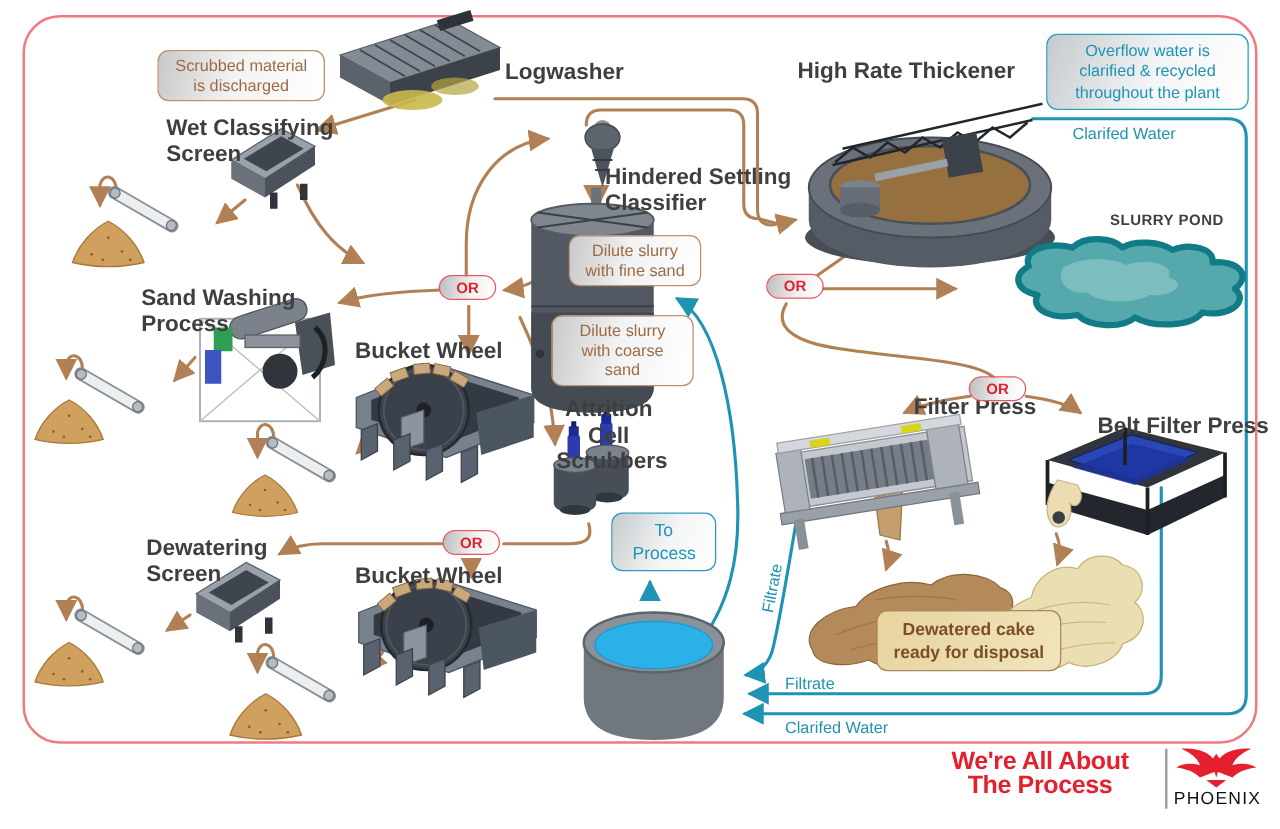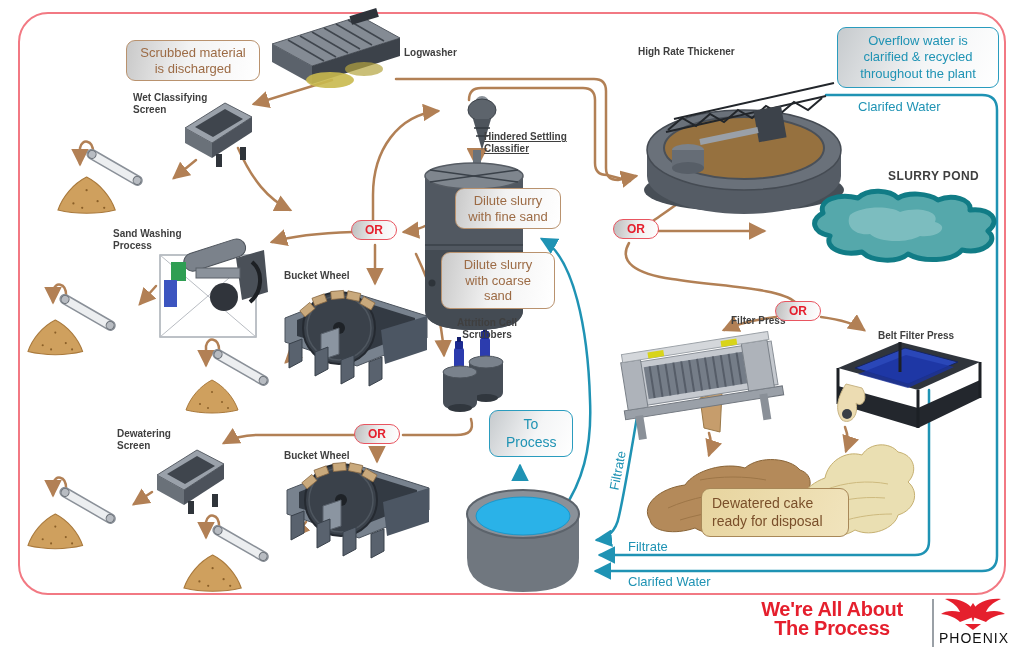--- a/index.html
+++ b/index.html
@@ -1,34 +1,34 @@
 <!DOCTYPE html>
 <html><head>
 <meta charset="utf-8">
 <style>
   html,body{margin:0;padding:0;background:#ffffff;}
   #stage{position:relative;width:1024px;height:663px;background:#ffffff;overflow:hidden;
          font-family:"Liberation Sans",sans-serif;}
   #frame{position:absolute;left:18px;top:12px;width:984px;height:579px;
          border:2px solid #f27983;border-radius:30px;}
   svg.art{position:absolute;left:0;top:0;}
-  .lbl{position:absolute;color:#3f3f3f;font-weight:bold;font-size:10px;line-height:1.15;
+  .lbl{position:absolute;color:#3f3f3f;font-weight:bold;font-size:18px;line-height:1.15;
        white-space:pre-line;}
   .caps{font-size:12px;letter-spacing:.4px;}
   .callout-tan{position:absolute;border:1.5px solid #b9926e;border-radius:9px;
        background:linear-gradient(100deg,#c9c9c9 0%,#f2f2f2 45%,#ffffff 100%);
        color:#9c6b45;font-size:13px;text-align:center;white-space:pre-line;
        padding:4px 8px;line-height:1.2;}
   .callout-teal{position:absolute;border:1.5px solid #2a9cbe;border-radius:9px;
        background:linear-gradient(115deg,#c6cacd 0%,#f4f5f6 55%,#ffffff 100%);
        color:#1f93b4;font-size:13px;text-align:center;white-space:pre-line;
        padding:5px 16px;line-height:1.25;}
   .callout-cake{position:absolute;border:1.5px solid #a88858;border-radius:9px;
        background:linear-gradient(115deg,#e7d49e 0%,#f1e4bd 100%);
-       color:#7a4f2a;font-size:14px;font-weight:normal;white-space:pre-line;
+       color:#7a4f2a;font-size:14px;font-weight:bold;text-align:center;white-space:pre-line;
        padding:6px 10px;line-height:1.25;}
   .or-badge{position:absolute;border:1.5px solid #e85560;border-radius:10px;
        background:linear-gradient(100deg,#bdbdbd 0%,#f0f0f0 55%,#ffffff 100%);
        color:#e51f2d;font-size:12px;font-weight:bold;padding:2px 13px;line-height:1.2;}
   .stream{position:absolute;color:#1f93b4;font-size:13px;font-weight:500;}
   .rot{transform:rotate(-79deg);transform-origin:center center;}
   #footer-tagline{position:absolute;left:738px;top:600px;width:188px;text-align:center;
        color:#e51f2d;font-weight:bold;font-size:20px;line-height:.95;letter-spacing:-.3px;}
   #footer-divider{position:absolute;left:932px;top:599px;width:2px;height:48px;background:#9aa0a6;}
   #brand-text{position:absolute;left:938px;top:630px;width:72px;text-align:center;
@@ -408,21 +408,21 @@
       <path d="M25,28 L41,28 L33,34 Z" fill="#e51f2d"></path>
     </g>
   </svg>
 
   <div class="lbl" style="left:404px;top:47px;">Logwasher</div>
   <div class="lbl" style="left:133px;top:92px;">Wet Classifying
 Screen</div>
   <div class="lbl" style="left:113px;top:228px;">Sand Washing
 Process</div>
   <div class="lbl" style="left:284px;top:270px;">Bucket Wheel</div>
-  <div class="lbl" style="left:484px;top:131px;text-decoration:underline;">Hindered Settling
+  <div class="lbl" style="left:484px;top:131px;">Hindered Settling
 Classifier</div>
   <div class="lbl" style="left:445px;top:317px;width:84px;text-align:center;">Attrition Cell
 Scrubbers</div>
   <div class="lbl" style="left:638px;top:46px;">High Rate Thickener</div>
   <div class="lbl caps" style="left:888px;top:170px;">SLURRY POND</div>
   <div class="lbl" style="left:731px;top:315px;">Filter Press</div>
   <div class="lbl" style="left:878px;top:330px;">Belt Filter Press</div>
   <div class="lbl" style="left:117px;top:428px;">Dewatering
 Screen</div>
   <div class="lbl" style="left:284px;top:450px;">Bucket Wheel</div>

